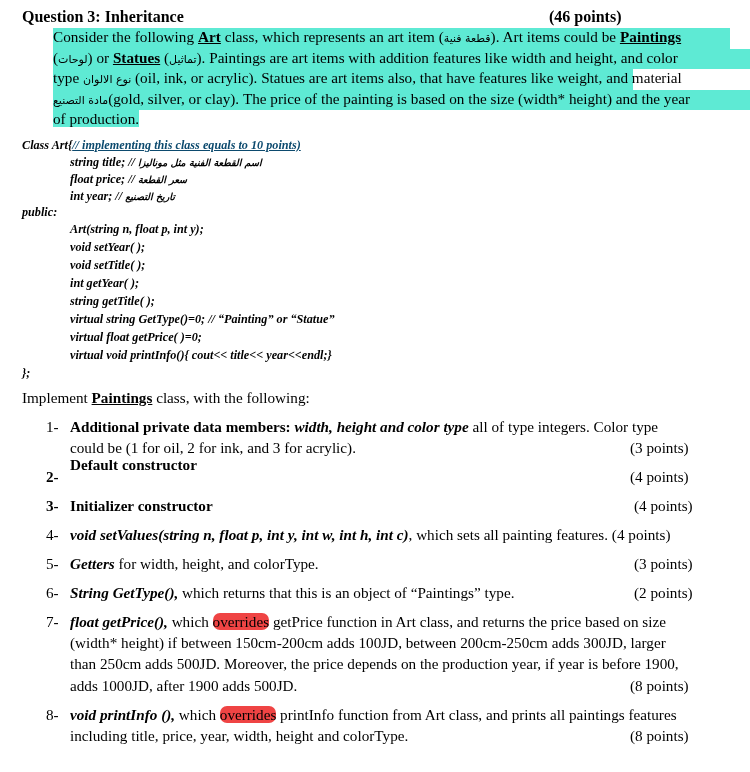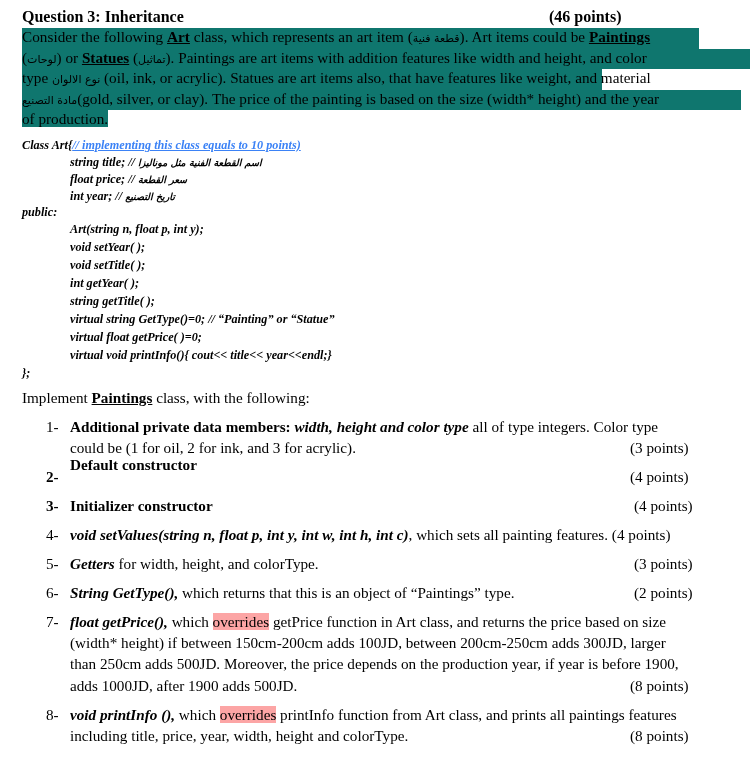--- a/index.html
+++ b/index.html
@@ -29,21 +29,22 @@
       left: 22px; top: 28px;
       width: 682px;
       font-size: 15.2px;
       line-height: 18.6px;
     }
     .intro .line {
       display: block;
       white-space: nowrap;
     }
     .hl-gray {
-      background: #0f766e;
+      background: #5eead4;
+      margin-left: 31px;
     }
     .ar {
       font-family: "DejaVu Sans", sans-serif;
       font-size: 11px;
     }
     .bu {
       font-weight: bold;
       text-decoration: underline;
     }
     .code {
@@ -52,21 +53,21 @@
       font-weight: bold;
       font-size: 12.2px;
     }
     .code .ar-code {
       font-family: "DejaVu Sans", sans-serif;
       font-style: italic;
       font-weight: bold;
       font-size: 9.5px;
     }
     .green-comment {
-      color: #3b82f6;
+      color: #0c4a6e;
       text-decoration: underline;
     }
     .body-text {
       font-size: 15.2px;
     }
     .item-num {
       font-size: 15.2px;
       position: absolute;
       white-space: nowrap;
     }
@@ -74,21 +75,22 @@
       font-size: 15.2px;
       position: absolute;
       white-space: nowrap;
     }
     .pts {
       font-size: 15.2px;
       position: absolute;
       white-space: nowrap;
     }
     .hl-yellow {
-      background: #fca5a5;
+      background: #ef4444;
+      border-radius: 7px;
     }
     .bi { font-weight: bold; font-style: italic; }
     .b { font-weight: bold; }
   </style>
 </head>
 <body>
 
 <div class="abs title">Question 3: Inheritance</div>
 <div class="abs total-points">(46 points)</div>
 

